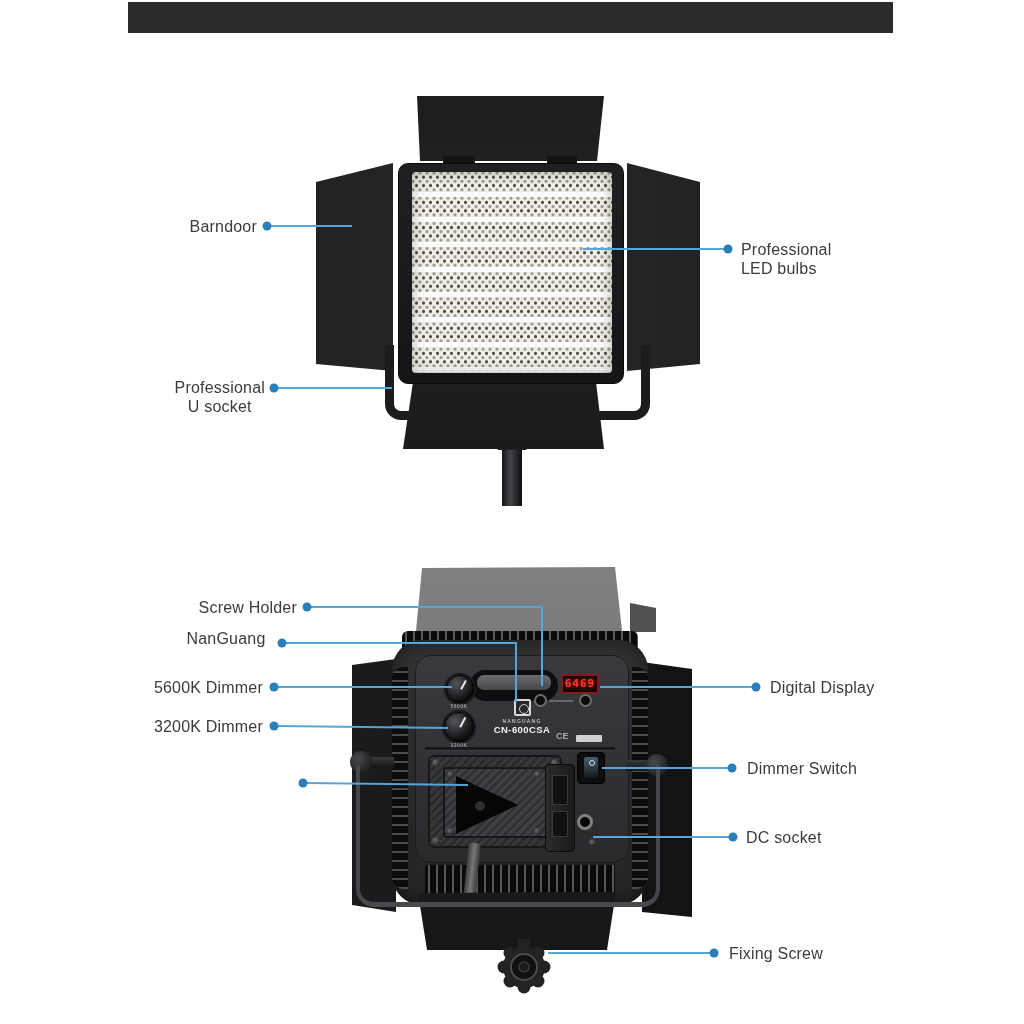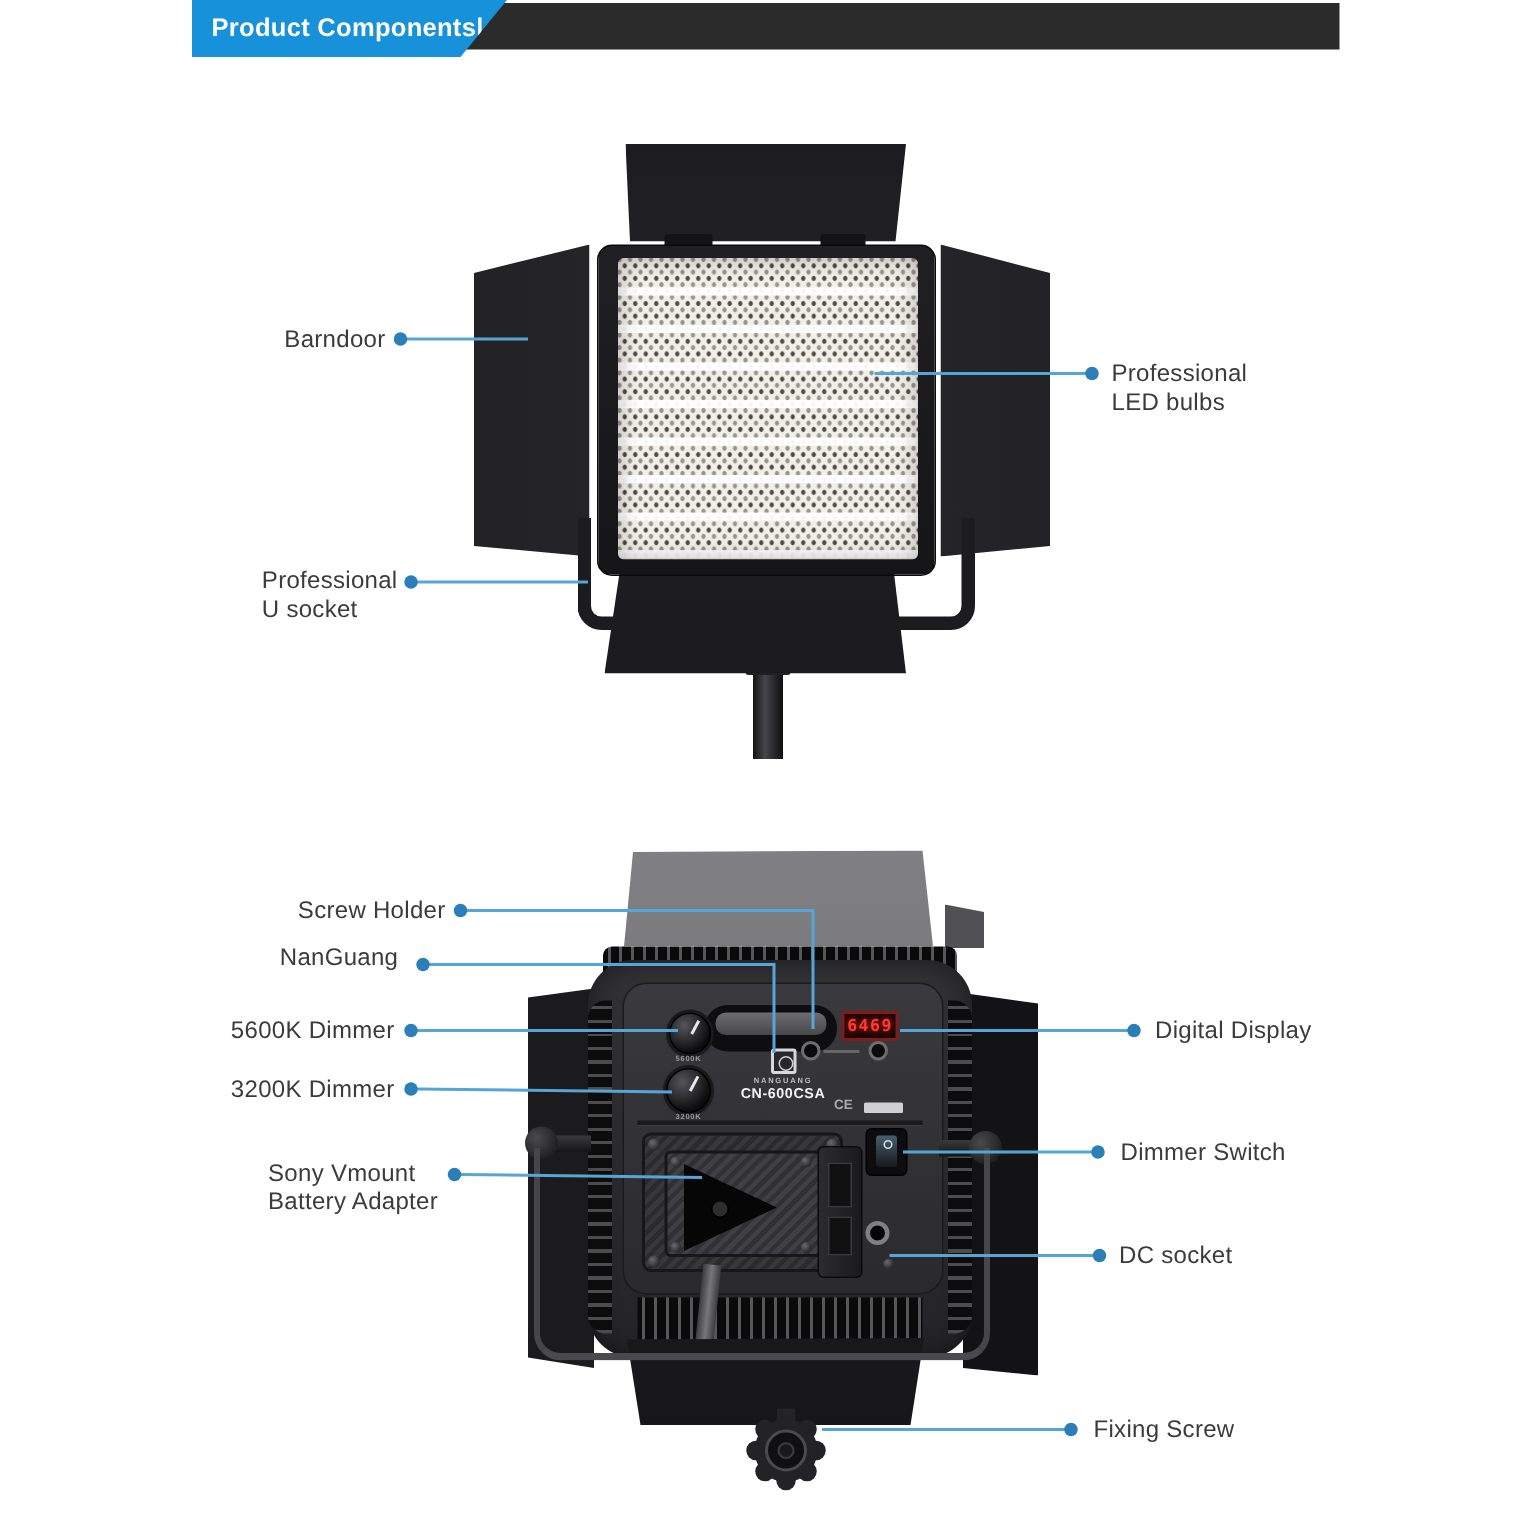--- a/index.html
+++ b/index.html
@@ -10,21 +10,21 @@
   .hdr-ribbon{position:absolute;left:128px;top:0;width:212px;height:38px;background:#1791da;
               clip-path:polygon(0 0,210px 0,179px 38px,0 38px);}
   .hdr-ribbon span{display:block;padding-left:13px;line-height:37px;color:#fff;
                    font-size:17px;font-weight:bold;letter-spacing:.2px;}
   
   .view{position:absolute;}
   .poly{position:absolute;left:0;top:0;width:100%;height:100%;}
   .abs{position:absolute;}
   .lbl{position:absolute;font-size:16px;line-height:19px;color:#3b3b3b;
        letter-spacing:.2px;white-space:nowrap;}
-  .lbl.r{text-align:left;}
+  .lbl.r{text-align:center;}
   .lbl.c{text-align:center;white-space:normal;}
   
   .led-area{background-color:#f1efe9;
     background-image:
       repeating-linear-gradient(180deg, rgba(255,255,255,0) 0 20px, rgba(255,255,255,.95) 20px 25px),
       radial-gradient(rgba(60,55,45,.9) 1.1px, rgba(60,55,45,0) 1.7px),
       radial-gradient(rgba(130,125,112,.8) 1.1px, rgba(130,125,112,0) 1.7px);
     background-size:100% 25px,7px 8.4px,7px 8.4px;
     background-position:0 0,1px 1px,4.5px 5.2px;
     box-shadow:inset 0 0 14px rgba(0,0,0,.28);border-radius:4px;}
@@ -40,23 +40,20 @@
   .tinytxt{position:absolute;text-align:center;color:#9a9a9e;font-weight:bold;}
   
   #annot{position:absolute;left:0;top:0;pointer-events:none;}
 </style>
 </head>
 <body>
 
 <div id="stage">
 
   <div class="hdr-bar"></div>
-  <div class="hdr-ribbon">
-    <span>Product Components|</span>
-  </div>
 
   <div class="view" style="left:300px;top:90px;width:420px;height:420px;">
 
     <div class="abs" style="left:202px;top:356px;width:20px;height:60px;background:linear-gradient(90deg,#131315,#45454a 40%,#0e0e10);"></div>
     <div class="abs" style="left:197px;top:350px;width:30px;height:10px;background:#222225;border-radius:2px;"></div>
 
     <div class="poly" style="clip-path:polygon(117px 6px,304px 6px,297px 71px,120px 71px);background:linear-gradient(180deg,#1d1d1f,#2f2f32);"></div>
     <div class="poly" style="clip-path:polygon(16px 92px,93px 73px,93px 281px,16px 274px);background:linear-gradient(90deg,#222225,#2d2d30);"></div>
     <div class="poly" style="clip-path:polygon(327px 73px,400px 92px,400px 274px,327px 281px);background:linear-gradient(270deg,#222225,#2d2d30);"></div>
     <div class="poly" style="clip-path:polygon(113px 292px,296px 292px,304px 359px,103px 359px);background:linear-gradient(180deg,#2a2a2d,#18181a);"></div>
@@ -214,24 +211,20 @@
   </div>
   <div class="lbl c" style="left:138px;top:629px;width:176px;">
     <div>NanGuang</div>
   </div>
   <div class="lbl r" style="right:761px;top:678px;">
     <span>5600K Dimmer</span>
   </div>
   <div class="lbl r" style="right:761px;top:717px;">
     <span>3200K Dimmer</span>
   </div>
-  <div class="lbl r" style="right:732px;top:773px;">
-    <div>Sony Vmount</div>
-    <div>Battery Adapter</div>
-  </div>
   <div class="lbl" style="left:770px;top:678px;">
     <span>Digital Display</span>
   </div>
   <div class="lbl" style="left:747px;top:759px;">
     <span>Dimmer Switch</span>
   </div>
   <div class="lbl" style="left:746px;top:828px;">
     <span>DC socket</span>
   </div>
   <div class="lbl" style="left:729px;top:944px;">

